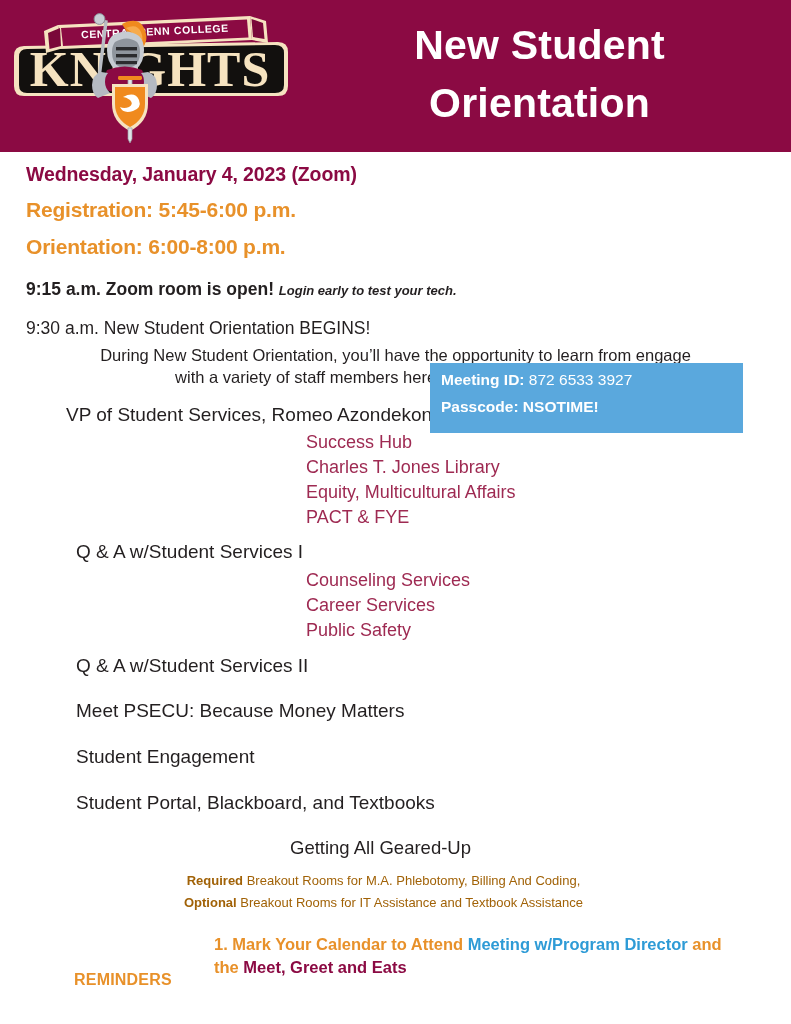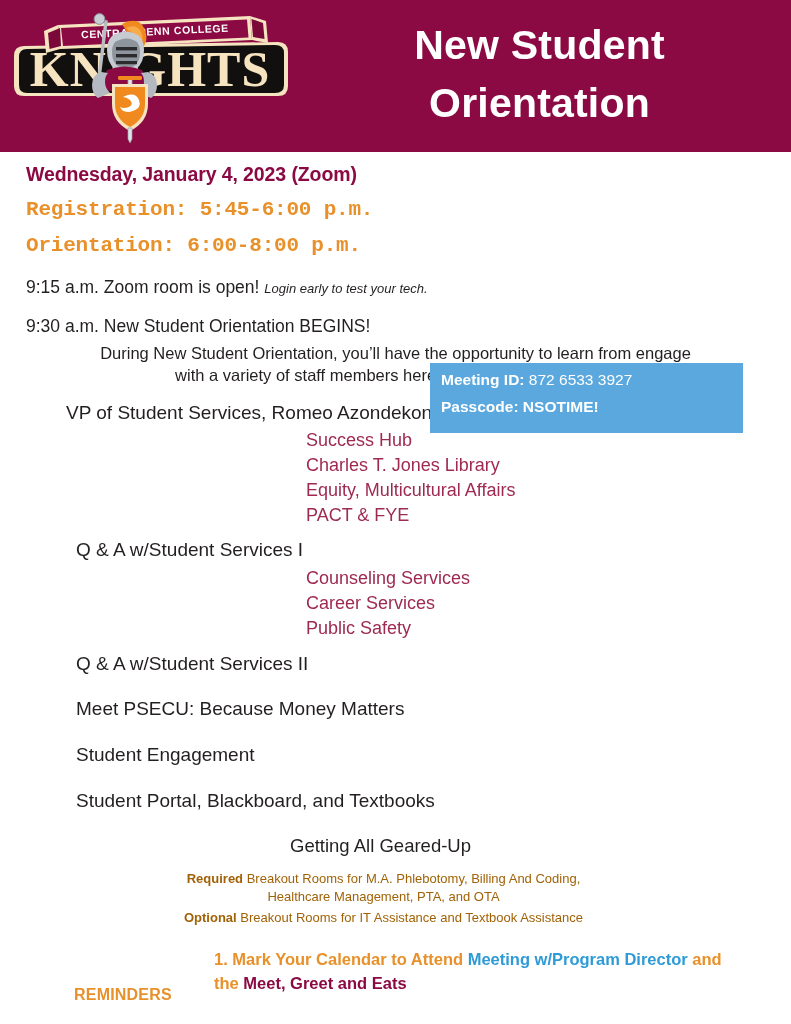--- a/index.html
+++ b/index.html
@@ -66,21 +66,20 @@
     color: #8b0a43;
     letter-spacing: -0.1px;
   }
   .row-reg, .row-ori {
     margin-left: 26px;
     margin-top: 12px;
     font-size: 21px;
     font-weight: bold;
     color: #e8912a;
     letter-spacing: -0.2px;
-    font-family: Liberation Mono, monospace;
   }
   .row-ori { margin-top: 13px; }
 
   
   .zoombox {
     position: absolute;
     left: 430px;
     top: 200px;
     width: 313px;
     height: 70px;
@@ -97,20 +96,21 @@
   }
   .zoombox .zlabel { font-weight: bold; margin-top: 8px; }
   .zoombox .zval { font-weight: normal; }
   .zoombox .zval.b { font-weight: bold; }
 
   
   .row-915 {
     margin: 20px 10px 0 26px;
     font-size: 17.5px;
     color: #231f20;
+    font-weight: bold;
   }
   .row-915 .hint {
     font-size: 13px;
     font-style: italic;
   }
   .row-930 {
     margin: 18px 0 0 26px;
     font-size: 17.5px;
     color: #231f20;
   }
@@ -320,21 +320,20 @@
     <div class="gap-c"></div>
     <div class="sched-main plain">Student Portal, Blackboard, and Textbooks</div>
 
     <div class="geared">Getting All Geared-Up</div>
   </div>
 
   <div class="breakouts">
     <div class="bo-line">
       <b>Required</b><span> Breakout Rooms for M.A. Phlebotomy, Billing And Coding,</span>
     </div>
-    <div class="bo-line">Healthcare Management, PTA, and OTA</div>
     <div class="bo-line bo-opt">
       <b>Optional</b><span> Breakout Rooms for IT Assistance and Textbook Assistance</span>
     </div>
   </div>
 
   <div class="reminders">
     <div class="rem-label">REMINDERS</div>
     <div class="rem-items">
       <div class="rem-item one">
         <span class="c-or">1. Mark Your Calendar to Attend </span><span class="c-bl">Meeting w/Program Director</span><span class="c-or"> and</span><br>

